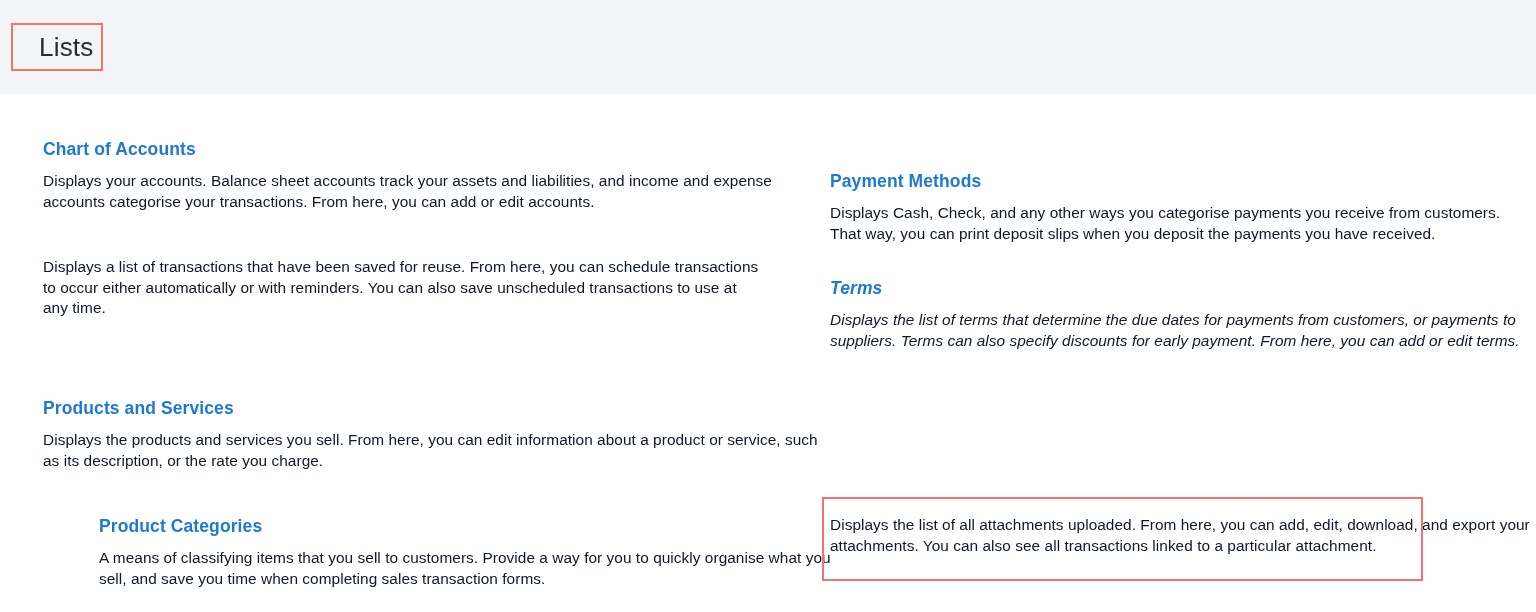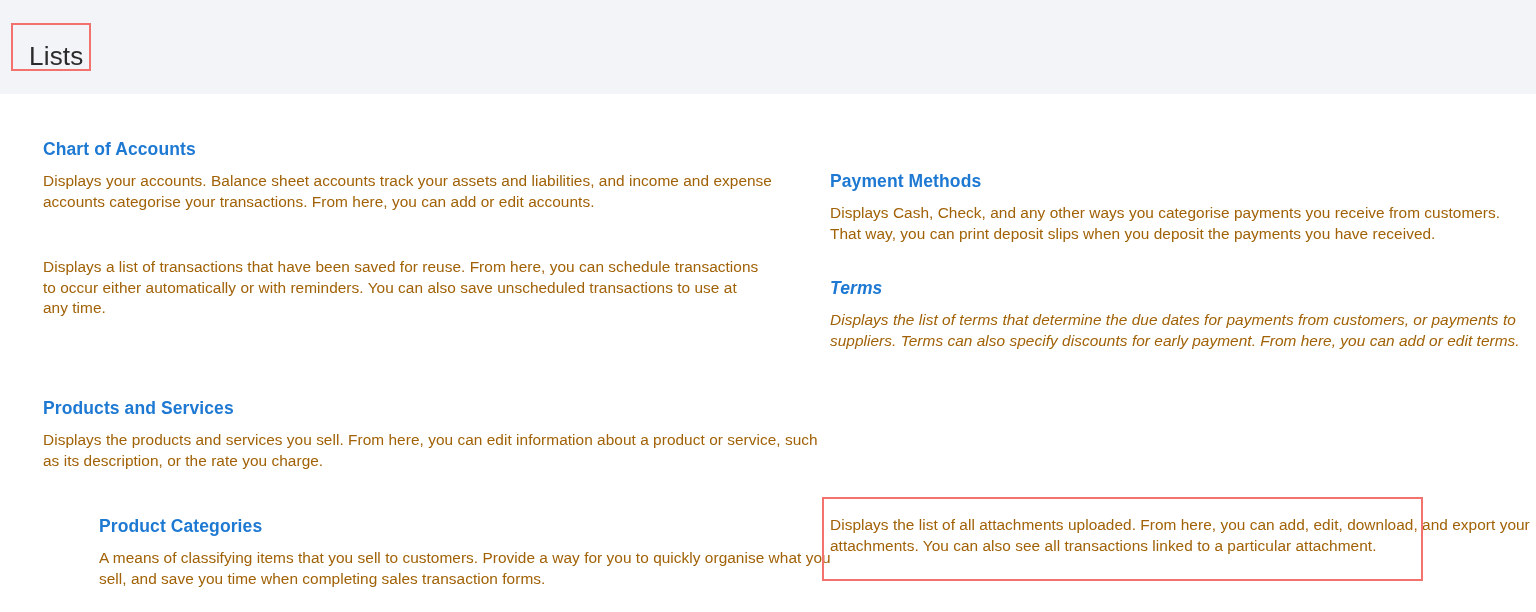--- a/index.html
+++ b/index.html
@@ -24,27 +24,27 @@
     top: 0;
     width: 1536px;
     height: 94px;
     background: #f3f4f8;
   }
 
   .page-title-box {
     position: absolute;
     left: 11px;
     top: 23px;
-    width: 80px;
+    width: 92px;
     height: 48px;
     border: 2px solid #f4726d;
     background: transparent;
     display: flex;
-    align-items: flex-end;
-    padding-left: 16px;
+    align-items: center;
+    padding-left: 26px;
   }
   .page-title {
     font-size: 26px;
     font-weight: 400;
     color: #2b2b2b;
     letter-spacing: 0.2px;
     line-height: 1;
     white-space: nowrap;
   }
 
@@ -74,21 +74,21 @@
   .entry-title {
     color: #1e79d3;
     font-weight: bold;
     font-size: 17.5px;
     line-height: 22px;
     margin: 0 0 11px 0;
     letter-spacing: 0.1px;
     white-space: nowrap;
   }
   .entry-desc {
-    color: #a16207;
+    color: #0f172a;
     font-size: 15.4px;
     line-height: 20.6px;
     margin: 0;
     letter-spacing: 0.05px;
   }
 
   
   .highlight-box {
     position: absolute;
     left: 808px;

